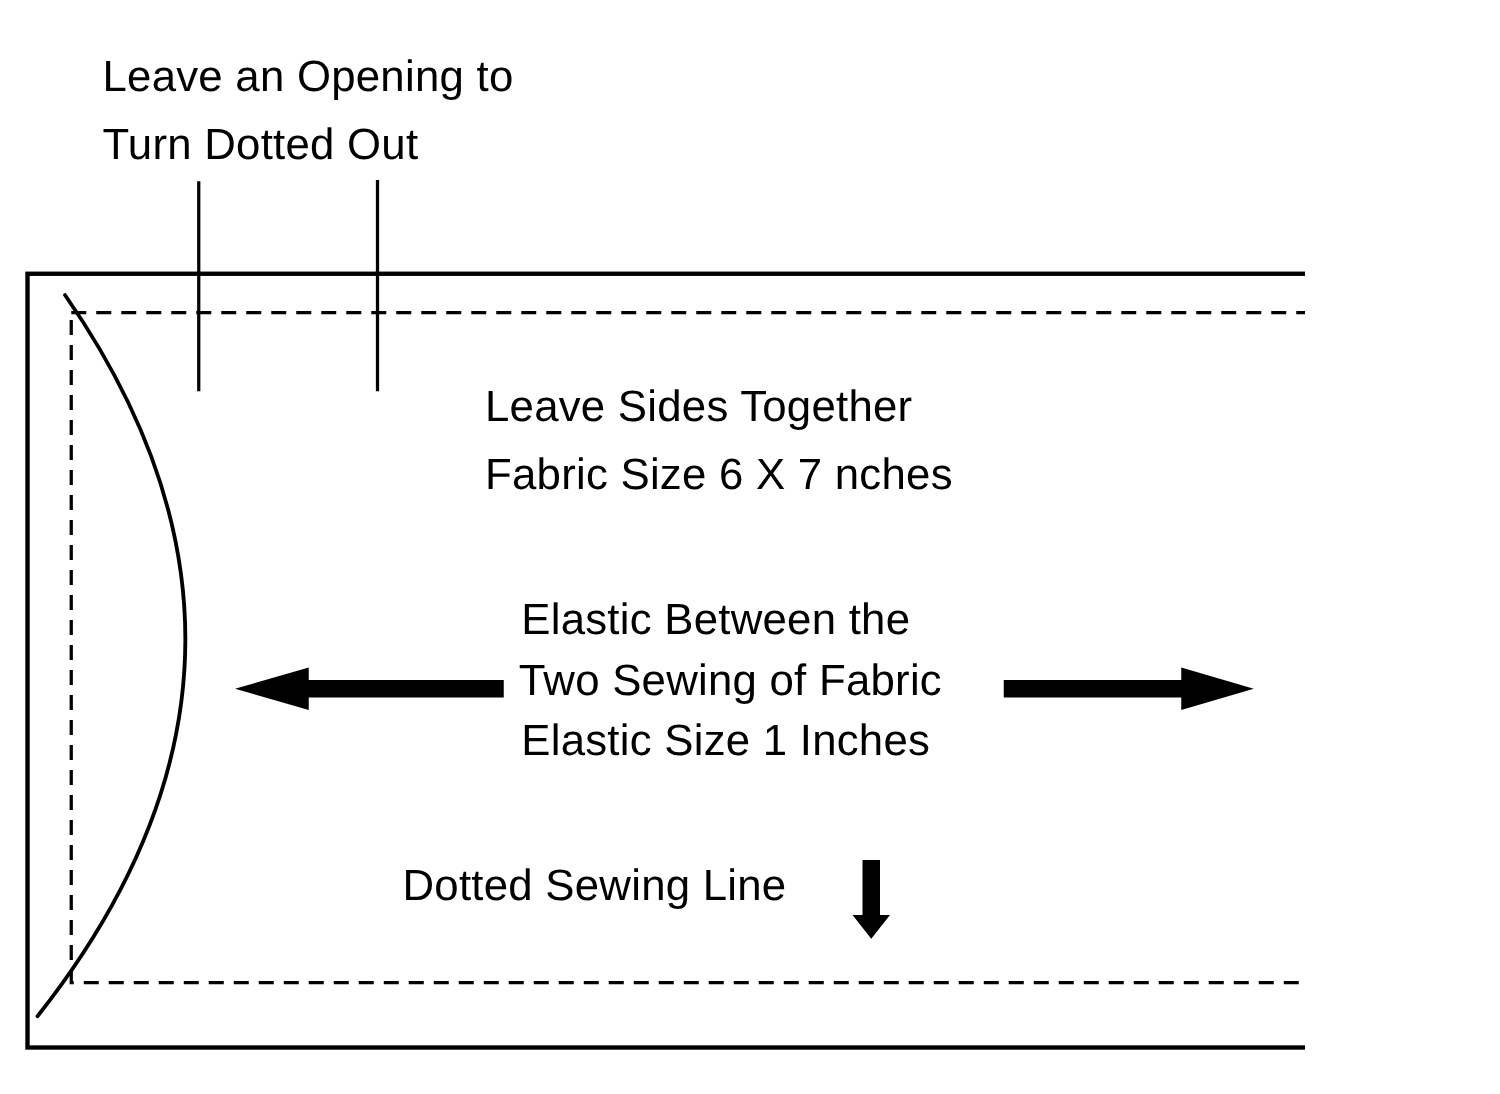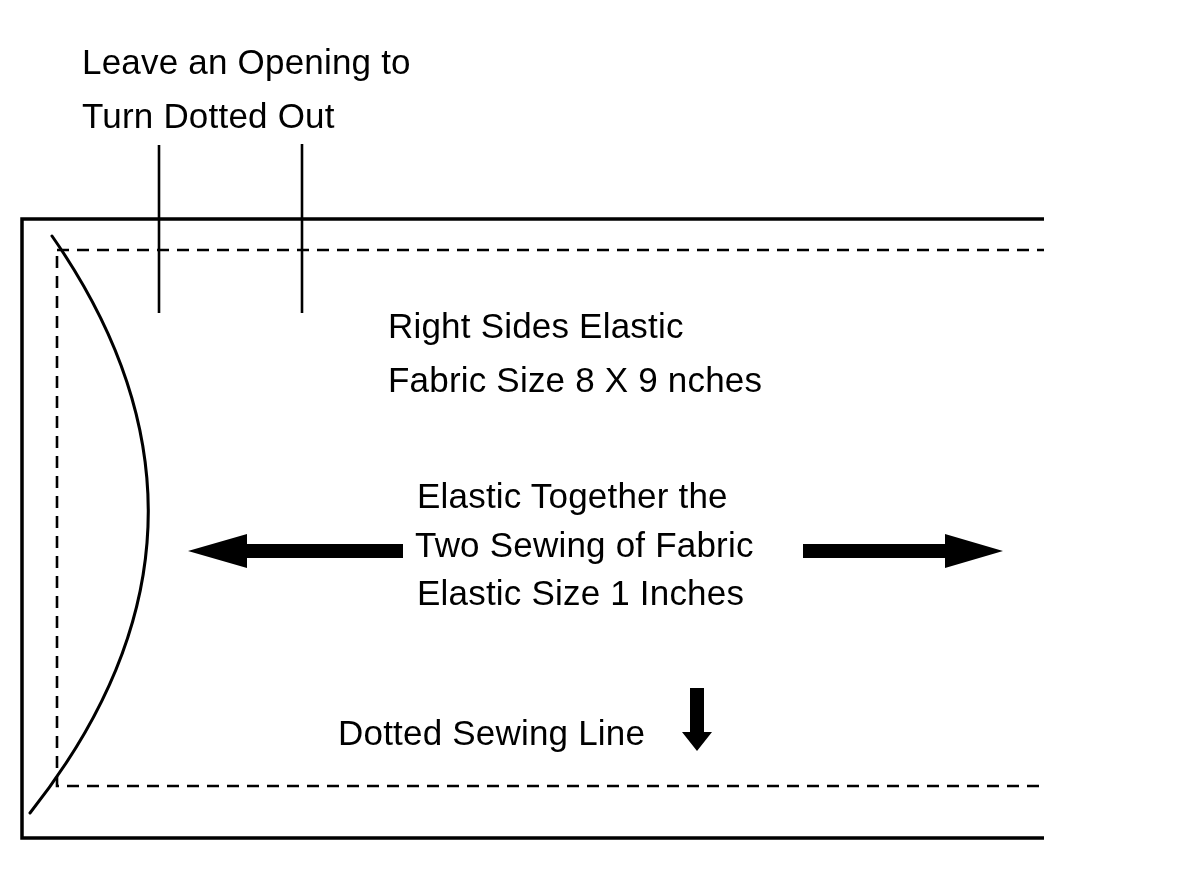--- a/index.html
+++ b/index.html
@@ -53,22 +53,22 @@
     <polygon points="188,551 247,534 247,544 403,544 403,558 247,558 247,568" fill="#000000"></polygon>
 
     <polygon points="1003,551 945,534 945,544 803,544 803,558 945,558 945,568" fill="#000000"></polygon>
 
     <polygon points="690,688 704,688 704,732 712,732 697,751 682,732 690,732" fill="#000000"></polygon>
   </svg>
 
   <div class="txt" style="left:82px; top:44px;">Leave an Opening to</div>
   <div class="txt" style="left:82px; top:98px;">Turn Dotted Out</div>
 
-  <div class="txt" style="left:388px; top:308px;">Right Sides Elastic</div>
-  <div class="txt" style="left:388px; top:362px;">Fabric Size 8 X 9 nches</div>
+  <div class="txt" style="left:388px; top:308px;">Leave Sides Together</div>
+  <div class="txt" style="left:388px; top:362px;">Fabric Size 6 X 7 nches</div>
 
-  <div class="txt" style="left:417px; top:478px;">Elastic Together the</div>
+  <div class="txt" style="left:417px; top:478px;">Elastic Between the</div>
   <div class="txt" style="left:415px; top:527px;">Two Sewing of Fabric</div>
   <div class="txt" style="left:417px; top:575px;">Elastic Size 1 Inches</div>
 
-  <div class="txt" style="left:338px; top:691px;margin-top:24px;">Dotted Sewing Line</div>
+  <div class="txt" style="left:322px; top:691px;">Dotted Sewing Line</div>
 
 </div>
 
 </body></html>

